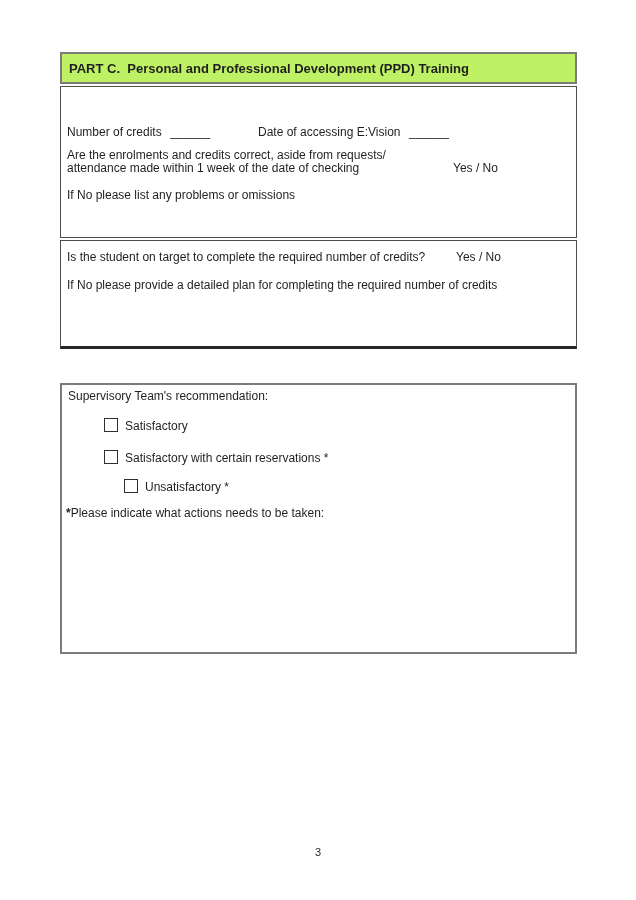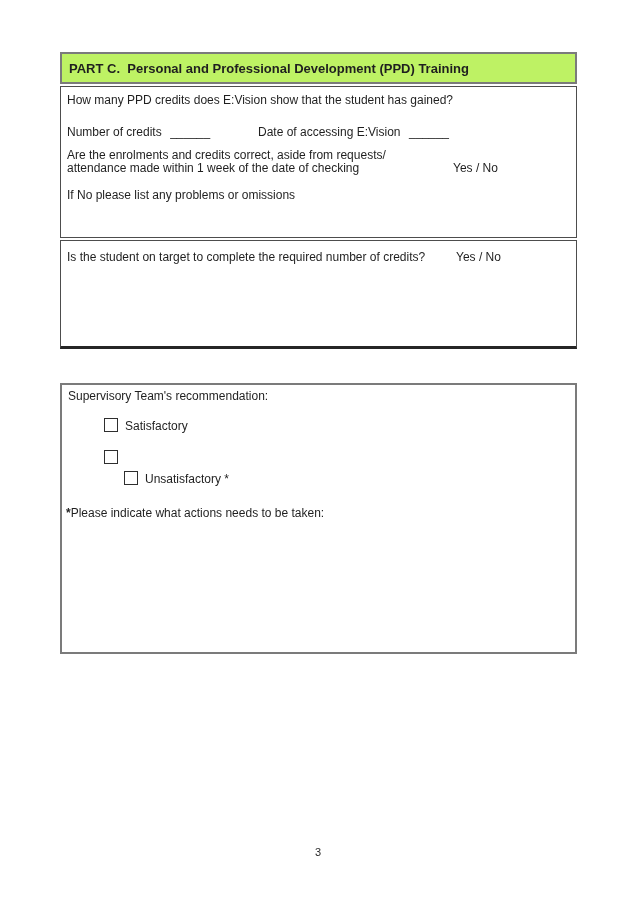--- a/index.html
+++ b/index.html
@@ -55,54 +55,54 @@
 </head>
 <body>
 
 <div id="page">
 
   <div class="hdr-box" style="top:52px;height:32px;">
     <div class="hdr-title">PART C.  Personal and Professional Development (PPD) Training</div>
   </div>
 
   <div class="content-box" style="top:86px;height:152px;">
-    <div class="txt abs" style="left:6px;top:7px;">How many PPD credits does E:Vision show that the student has gained?</div>
 
     <div class="abs" style="left:6px;top:35px;">
       <span class="txt">Number of credits</span>
       <span class="txt blank" style="margin-left:4px;">______</span>
     </div>
     <div class="abs" style="left:197px;top:35px;">
       <span class="txt">Date of accessing E:Vision</span>
       <span class="txt blank" style="margin-left:4px;">______</span>
     </div>
 
     <div class="txt abs" style="left:6px;top:62px;">Are the enrolments and credits correct, aside from requests/</div>
     <div class="txt abs" style="left:6px;top:75px;">attendance made within 1 week of the date of checking</div>
     <div class="txt abs" style="left:392px;top:75px;">Yes / No</div>
 
     <div class="txt abs" style="left:6px;top:102px;">If No please list any problems or omissions</div>
   </div>
 
   <div class="content-box thick-bottom" style="top:240px;height:109px;">
     <div class="txt abs" style="left:6px;top:10px;">Is the student on target to complete the required number of credits?</div>
     <div class="txt abs" style="left:395px;top:10px;">Yes / No</div>
+    <div class="txt abs" style="left:6px;top:38px;">If No please provide a detailed plan for completing the required number of credits</div>
   </div>
 
 
   <div class="content-box gray-border" style="top:383px;height:271px;">
     <div class="txt abs" style="left:6px;top:5px;">Supervisory Team's recommendation:</div>
 
     <div class="opt-row" style="top:31px;">
       <span class="checkbox"></span><span class="opt-label">Satisfactory</span>
     </div>
     <div class="opt-row" style="top:63px;">
-      <span class="checkbox"></span>
+      <span class="checkbox"></span><span class="opt-label">Satisfactory with certain reservations *</span>
     </div>
-    <div class="opt-row" style="top:84px;padding-left:20px;">
+    <div class="opt-row" style="top:92px;padding-left:20px;">
       <span class="checkbox"></span><span class="opt-label">Unsatisfactory *</span>
     </div>
 
     <div class="txt abs" style="left:4px;top:122px;"><span class="note-star">*</span><span>Please indicate what actions needs to be taken:</span></div>
   </div>
 
   <div id="page-number">3</div>
 
 </div>
 

